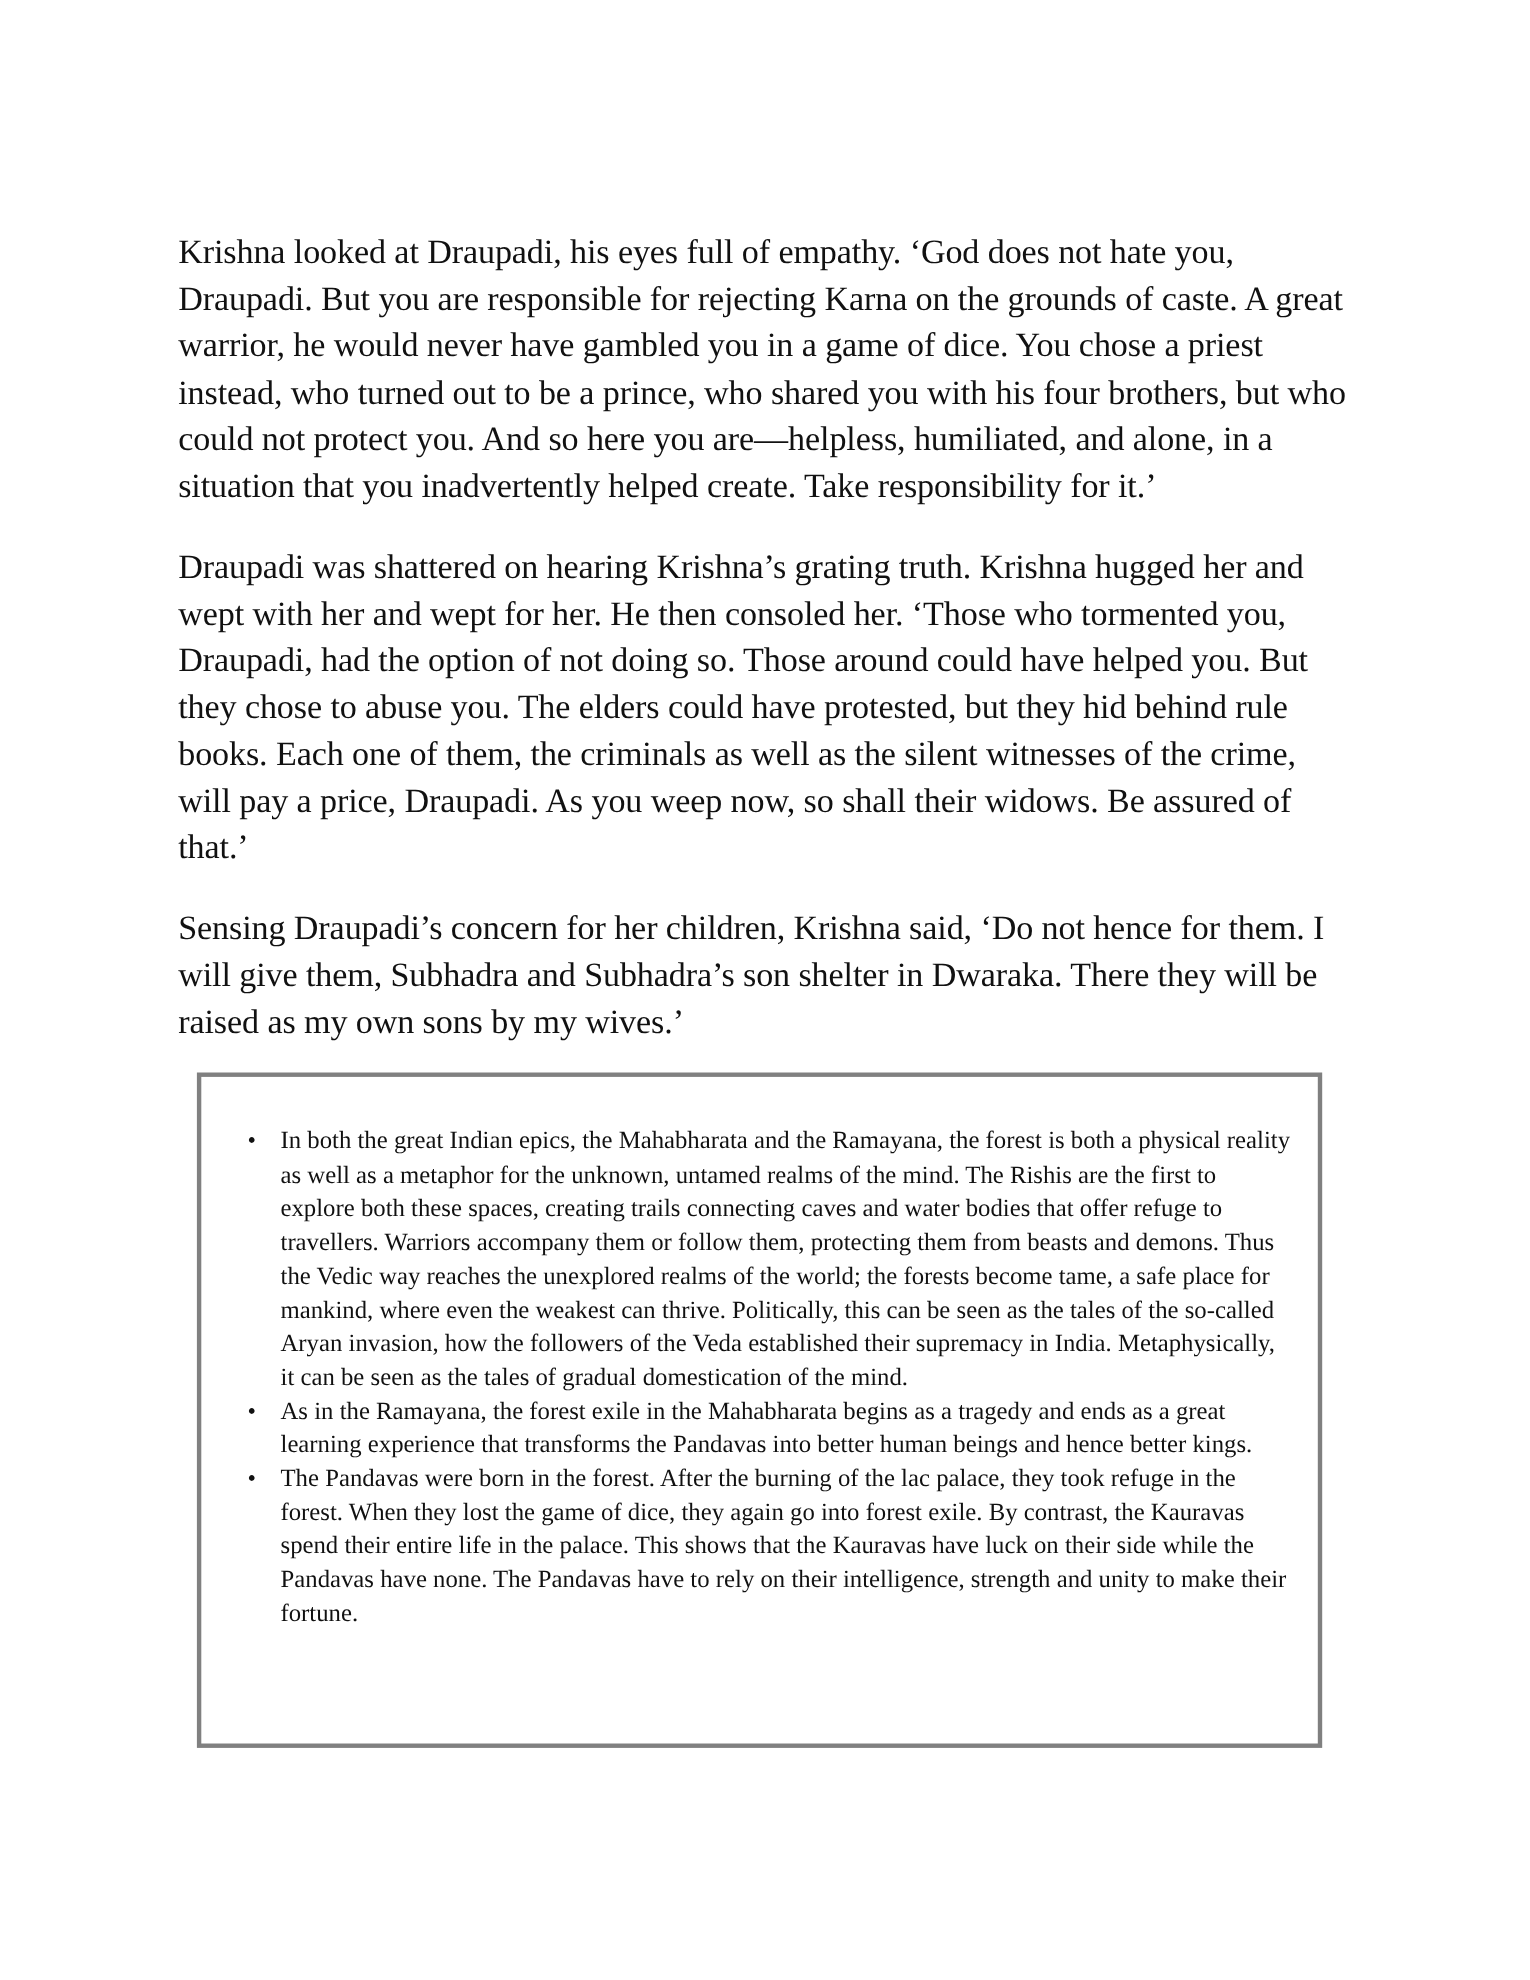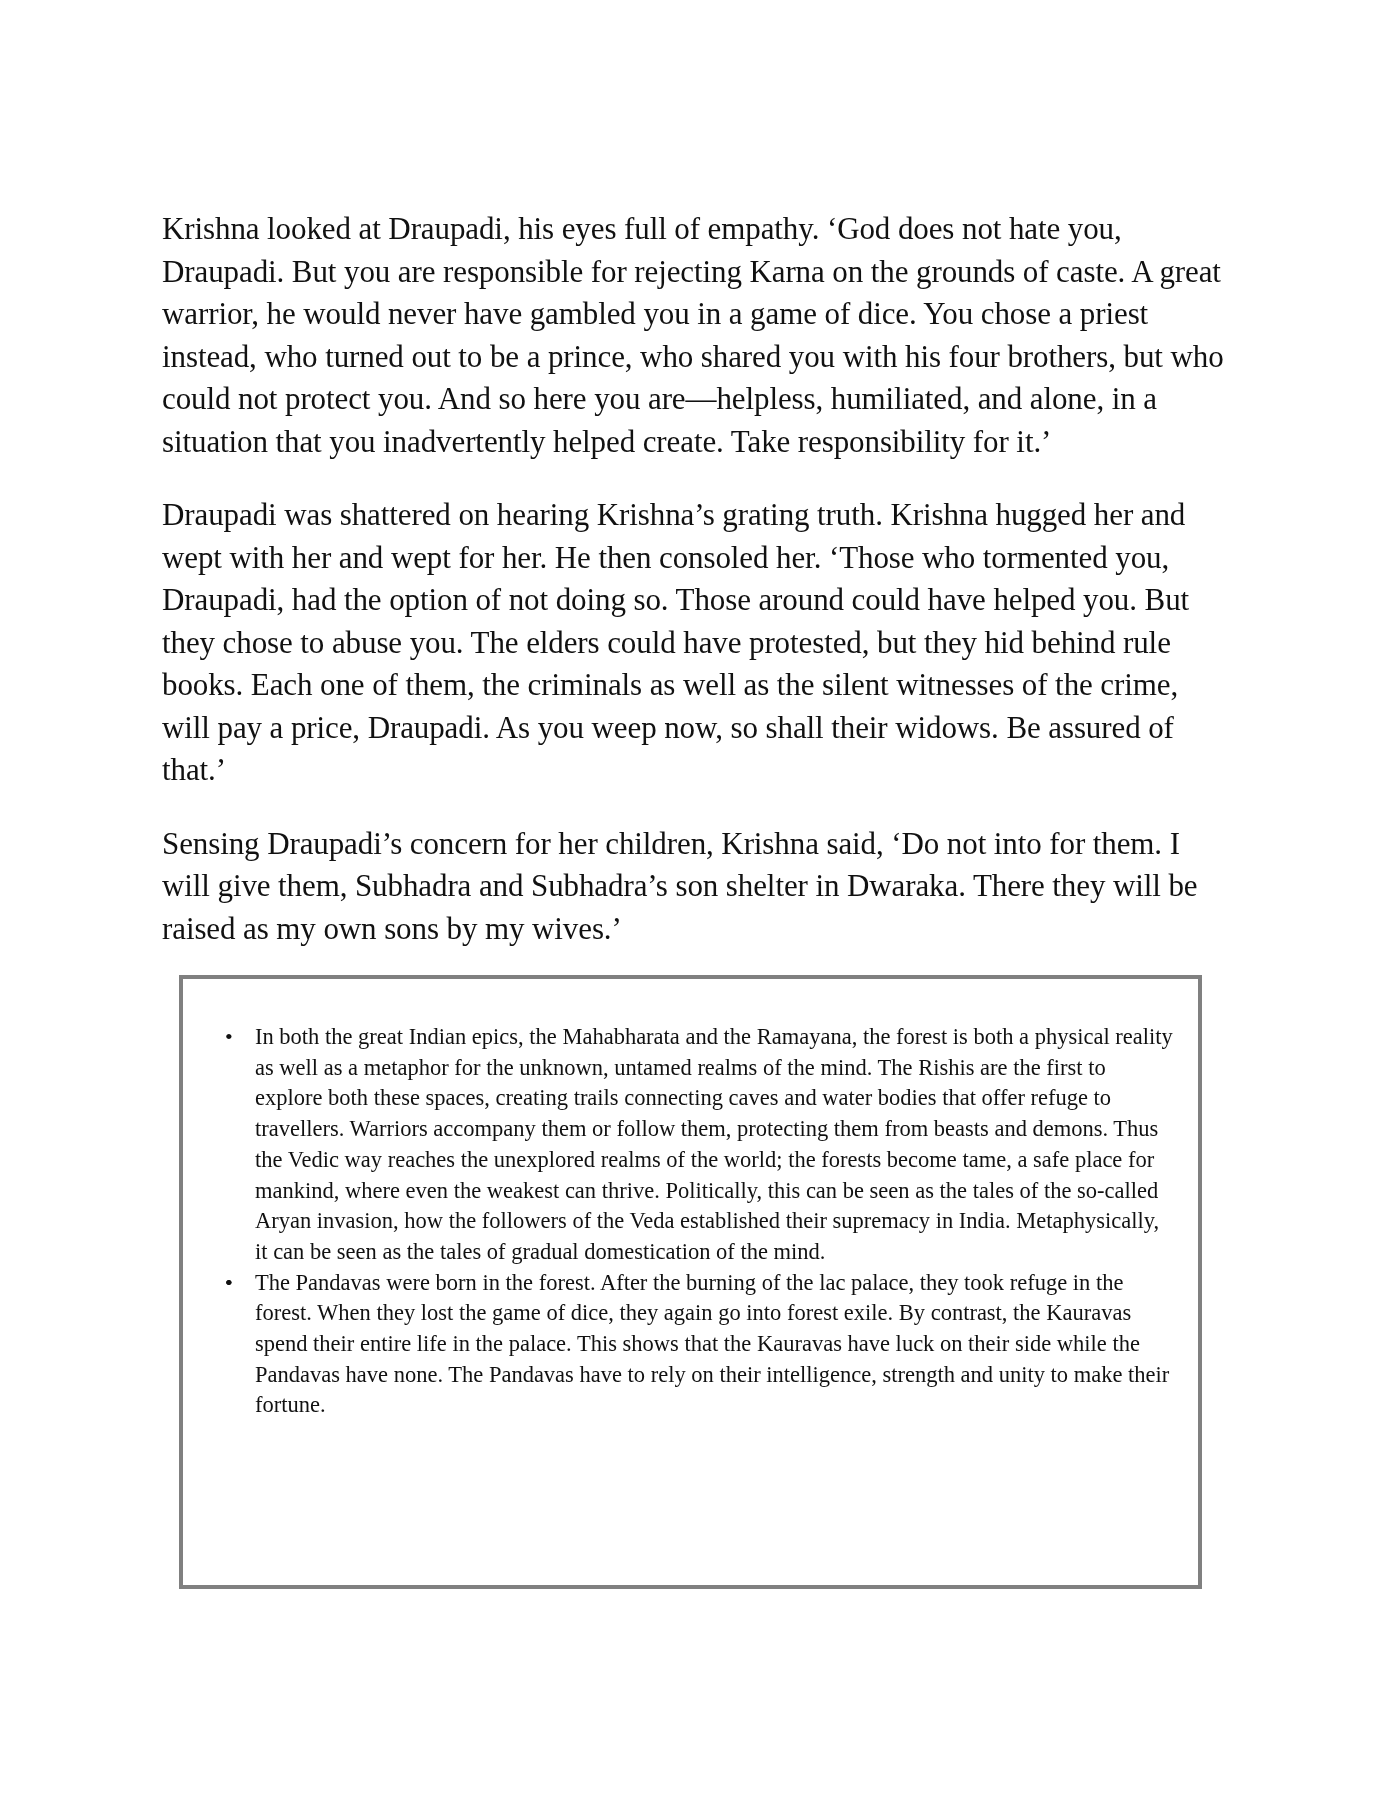--- a/index.html
+++ b/index.html
@@ -12,30 +12,31 @@
   .sidebox ul { margin: 0; padding: 0; position: absolute; left: 72px; top: 43px; width: 920px; list-style: none; }
   .sidebox li { position: relative; font-size: 22.5px; line-height: 30.7px; }
   .bullet { position: absolute; left: -30px; top: 0; font-size: 22px; }
 </style>
 </head>
 <body>
 
 <div class="body-text" style="top:164px;margin-top:44px;">
   <p class="para">Krishna looked at Draupadi, his eyes full of empathy. ‘God does not hate you, Draupadi. But you are responsible for rejecting Karna on the grounds of caste. A great warrior, he would never have gambled you in a game of dice. You chose a priest instead, who turned out to be a prince, who shared you with his four brothers, but who could not protect you. And so here you are—helpless, humiliated, and alone, in a situation that you inadvertently helped create. Take responsibility for it.’</p>
   <p class="para">Draupadi was shattered on hearing Krishna’s grating truth. Krishna hugged her and wept with her and wept for her. He then consoled her. ‘Those who tormented you, Draupadi, had the option of not doing so. Those around could have helped you. But they chose to abuse you. The elders could have protested, but they hid behind rule books. Each one of them, the criminals as well as the silent witnesses of the crime, will pay a price, Draupadi. As you weep now, so shall their widows. Be assured of that.’</p>
-  <p class="para">Sensing Draupadi’s concern for her children, Krishna said, ‘Do not into for them. I will give them, Subhadra and Subhadra’s son shelter in Dwaraka. There they will be raised as my own sons by my wives.’</p>
+  <p class="para">Sensing Draupadi’s concern for her children, Krishna said, ‘Do not hence for them. I will give them, Subhadra and Subhadra’s son shelter in Dwaraka. There they will be raised as my own sons by my wives.’</p>
 </div>
 
 <div class="sidebox">
   <ul>
     <li>
       <span class="bullet">•</span>
       <span>In both the great Indian epics, the Mahabharata and the Ramayana, the forest is both a physical reality as well as a metaphor for the unknown, untamed realms of the mind. The Rishis are the first to explore both these spaces, creating trails connecting caves and water bodies that offer refuge to travellers. Warriors accompany them or follow them, protecting them from beasts and demons. Thus the Vedic way reaches the unexplored realms of the world; the forests become tame, a safe place for mankind, where even the weakest can thrive. Politically, this can be seen as the tales of the so-called Aryan invasion, how the followers of the Veda established their supremacy in India. Metaphysically, it can be seen as the tales of gradual domestication of the mind.</span>
     </li>
     <li>
       <span class="bullet">•</span>
+      <span>As in the Ramayana, the forest exile in the Mahabharata begins as a tragedy and ends as a great learning experience that transforms the Pandavas into better human beings and hence better kings.</span>
     </li>
     <li>
       <span class="bullet">•</span>
       <span>The Pandavas were born in the forest. After the burning of the lac palace, they took refuge in the forest. When they lost the game of dice, they again go into forest exile. By contrast, the Kauravas spend their entire life in the palace. This shows that the Kauravas have luck on their side while the Pandavas have none. The Pandavas have to rely on their intelligence, strength and unity to make their fortune.</span>
     </li>
   </ul>
 </div>
 
 </body></html>

